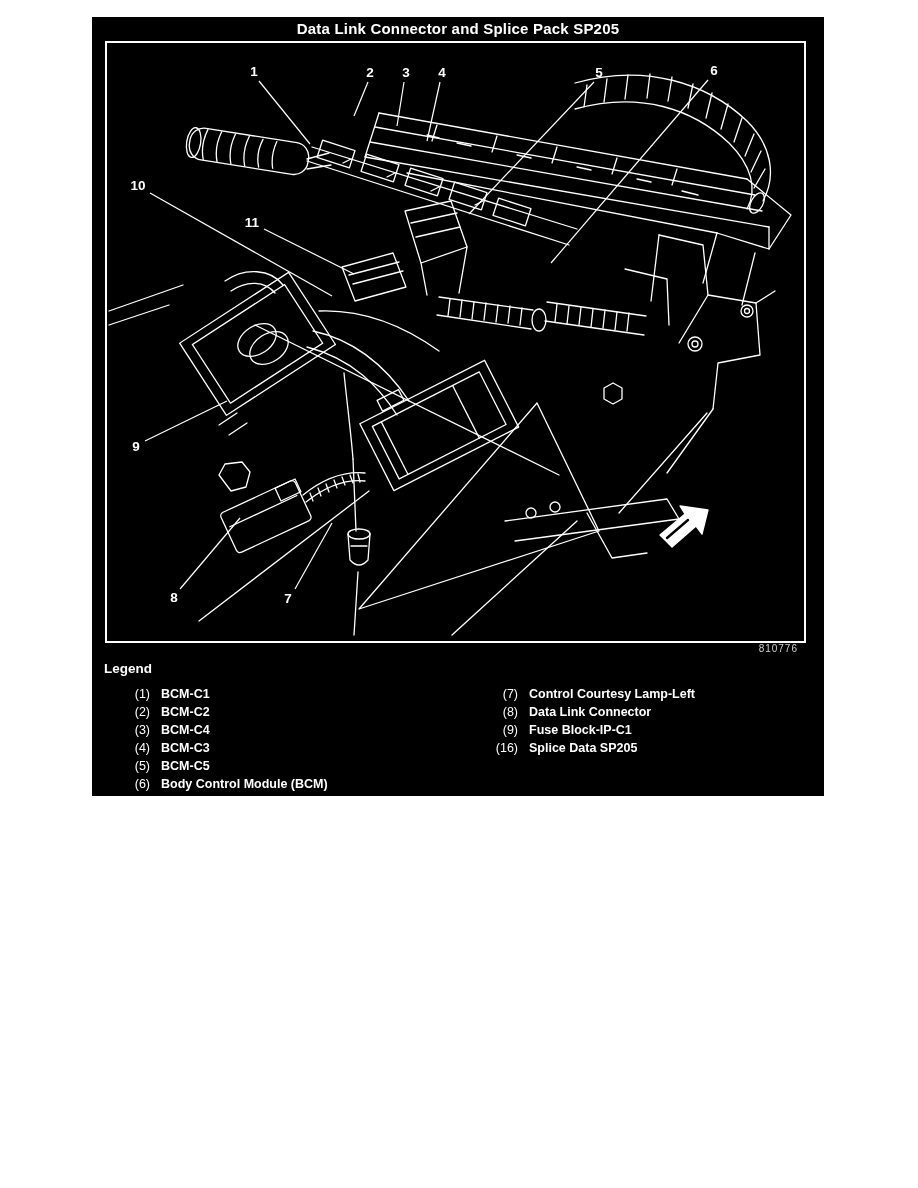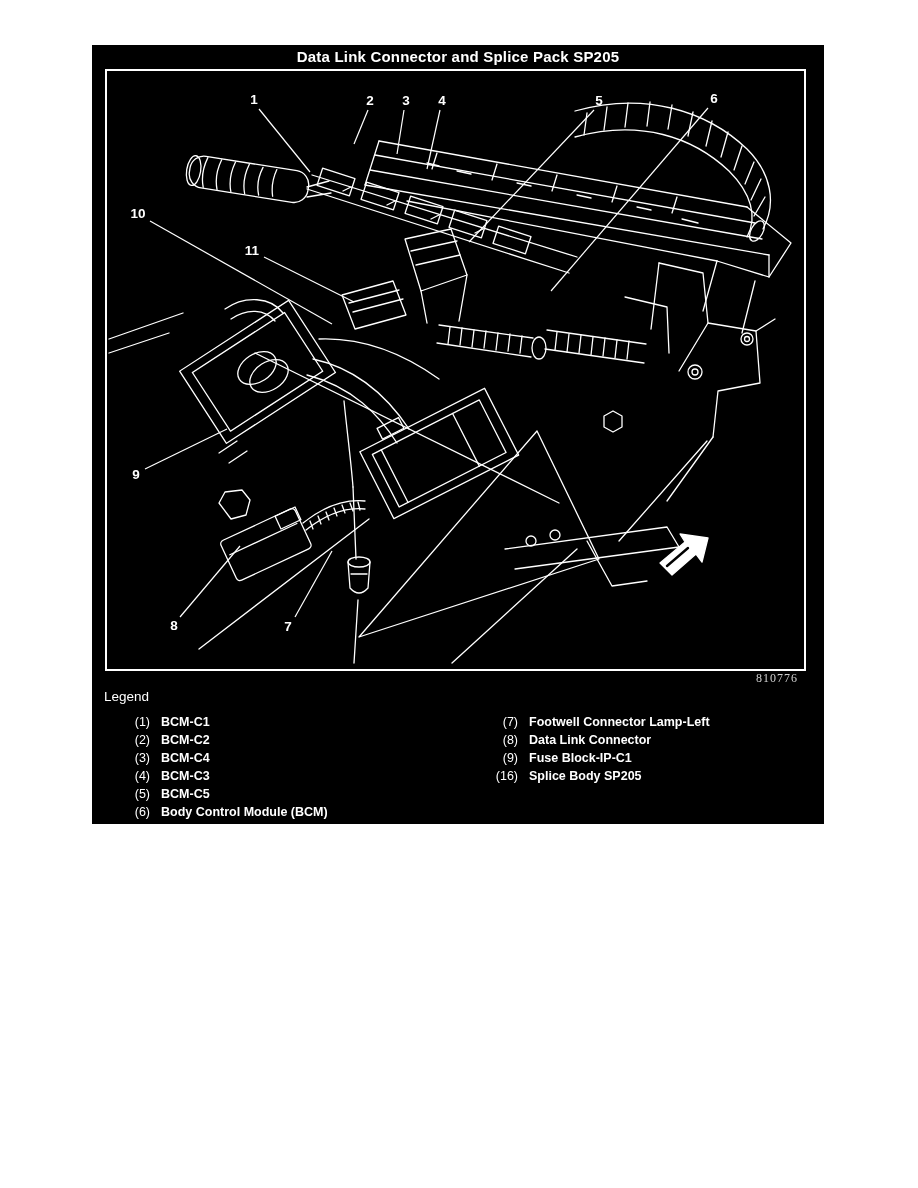--- a/index.html
+++ b/index.html
@@ -1,24 +1,24 @@
 <!DOCTYPE html>
 <html><head>
 <meta charset="utf-8">
 <style>
   html,body{margin:0;padding:0;background:#ffffff;}
   body{width:918px;height:1188px;position:relative;font-family:"Liberation Sans",sans-serif;}
   .page{position:absolute;left:0;top:0;width:918px;height:1188px;background:#ffffff;}
-  .panel{position:absolute;left:92px;top:45px;width:732px;height:779px;background:#000000;color:#ffffff;}
+  .panel{position:absolute;left:92px;top:17px;width:732px;height:779px;background:#000000;color:#ffffff;}
   .title{position:absolute;left:0;top:3px;width:100%;text-align:center;font-size:15px;font-weight:700;letter-spacing:.2px;}
   .diagram-box{position:absolute;left:13px;top:24px;width:697px;height:598px;border:2px solid #ffffff;box-sizing:content-box;}
   .diagram-box svg{position:absolute;left:0;top:0;width:697px;height:598px;}
-  .fignum{position:absolute;top:626px;right:26px;font-size:12px;letter-spacing:1px;color:#cfcfcf;font-family:Liberation Serif, serif;}
+  .fignum{position:absolute;top:626px;right:26px;font-size:10px;letter-spacing:1px;color:#cfcfcf;font-family:Liberation Sans, sans-serif;}
   .legend{position:absolute;left:12px;top:644px;width:708px;}
-  .legend-heading{font-size:13.5px;font-weight:400;margin-bottom:9px;}
+  .legend-heading{font-size:13.5px;font-weight:700;margin-bottom:9px;}
   .legend-cols{position:relative;}
   .legend-col{position:absolute;top:0;}
   #legend-left{left:0;width:360px;}
   #legend-right{left:368px;width:330px;}
   .legend-row{display:flex;height:18px;line-height:18px;font-size:12.5px;}
   .legend-num{width:46px;text-align:right;margin-right:11px;flex:none;}
   .legend-label{white-space:nowrap;font-weight:bold;}
   .callout{fill:#ffffff;font-family:"Liberation Sans",sans-serif;font-size:13.5px;font-weight:700;}
   .leader{stroke:#ffffff;stroke-width:1.2;}
 </style>
@@ -211,32 +211,32 @@
               <span class="legend-label">BCM-C5</span>
             </div>
             <div class="legend-row">
               <span class="legend-num">(6)</span>
               <span class="legend-label">Body Control Module (BCM)</span>
             </div>
           </div>
         <div class="legend-col" id="legend-right">
             <div class="legend-row">
               <span class="legend-num">(7)</span>
-              <span class="legend-label">Footwell Connector Lamp-Left</span>
+              <span class="legend-label">Control Courtesy Lamp-Left</span>
             </div>
             <div class="legend-row">
               <span class="legend-num">(8)</span>
               <span class="legend-label">Data Link Connector</span>
             </div>
             <div class="legend-row">
               <span class="legend-num">(9)</span>
               <span class="legend-label">Fuse Block-IP-C1</span>
             </div>
             <div class="legend-row">
               <span class="legend-num">(16)</span>
-              <span class="legend-label">Splice Body SP205</span>
+              <span class="legend-label">Splice Data SP205</span>
             </div>
           </div>
       </div>
     </div>
 
   </div>
 </div>
 
 </body></html>

